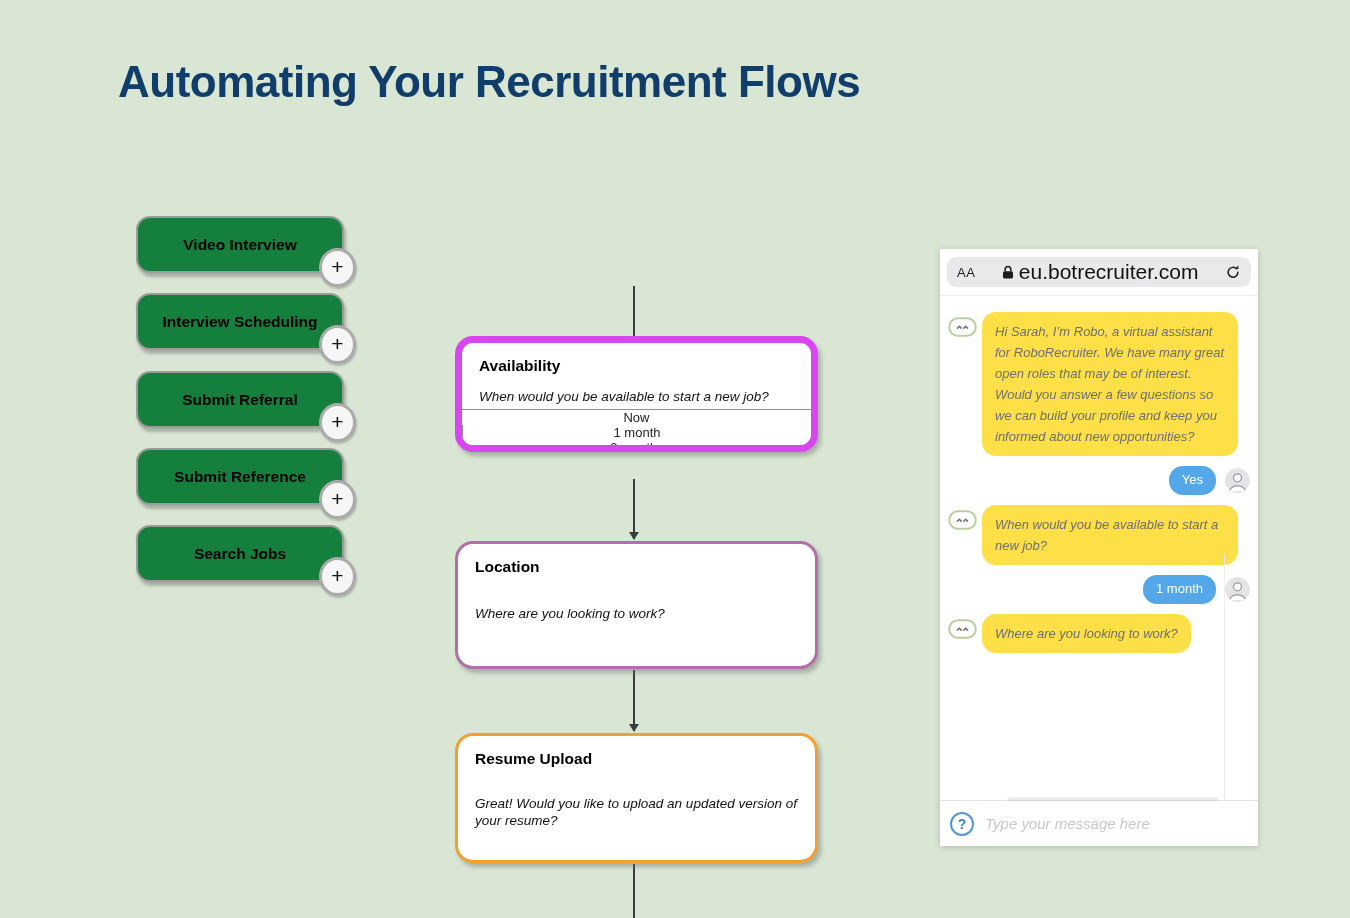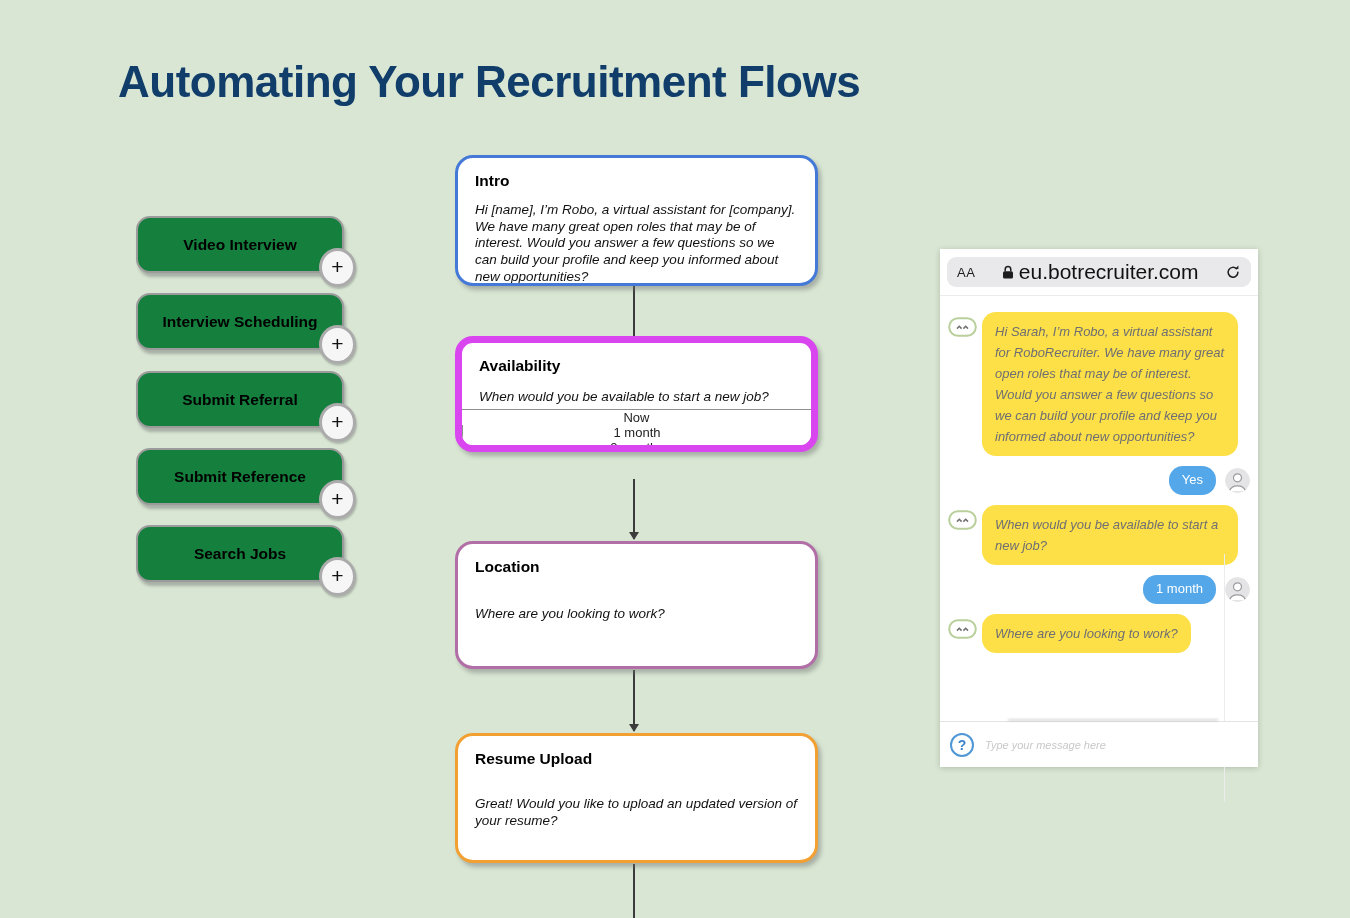--- a/index.html
+++ b/index.html
@@ -47,21 +47,21 @@
   .option-cell{flex:1;display:flex;align-items:center;justify-content:center;font-size:13px;
     color:#222;border-left:1.5px solid #8f8f8f;}
   .option-cell:first-child{border-left:none;}
   .option-cell:last-child{flex:1.12;}
   #card-location{top:541px;height:128px;border:3px solid #b26ea6;}
   #card-location .card-body{margin-top:30px;}
   #card-resume{top:733px;height:130px;border:3px solid #f2a032;}
   #card-resume .card-body{margin-top:28px;}
 
   
-  #phone{position:absolute;left:940px;top:249px;width:318px;height:518px;background:#fff;
+  #phone{position:absolute;left:940px;top:249px;width:318px;height:597px;background:#fff;
     box-shadow:0 1px 6px rgba(0,0,0,0.18);}
   .browser-bar{position:absolute;top:8px;left:7px;right:7px;height:30px;background:#e9e8ea;
     border-radius:9px;display:flex;align-items:center;padding:0 10px;box-sizing:border-box;}
   .reader-label{font-size:13px;color:#1d1d1f;letter-spacing:0.5px;}
   .url-center{flex:1;display:flex;align-items:center;justify-content:center;gap:5px;
     font-size:21px;color:#111;}
   .reload-btn{display:flex;align-items:center;}
   .chat-area{position:absolute;top:46px;left:0;right:0;bottom:46px;border-top:1px solid #ececec;
     padding:16px 8px 0 8px;box-sizing:border-box;overflow:hidden;font-size:13px;}
   .widget-edge{position:absolute;right:33px;top:305px;height:248px;width:1px;background:#ececec;}
@@ -73,21 +73,21 @@
   .bot .bubble{background:#fde047;color:#6e6e73;padding:9px 13px;line-height:1.62;max-width:230px;font-style:italic;}
   .user .bubble{background:#54a7e9;color:#fff;padding:6px 13px;line-height:1.3;}
   .user-avatar{width:25px;height:25px;border-radius:50%;overflow:hidden;margin-left:9px;flex:none;}
   .input-bar{position:absolute;left:0;right:0;bottom:0;height:46px;background:#fff;
     border-top:1px solid #e3e3e3;display:flex;align-items:center;gap:9px;
     padding:0 10px;box-sizing:border-box;}
   .input-shadow{position:absolute;top:-3px;left:68px;right:40px;height:2px;
     background:rgba(0,0,0,0.15);filter:blur(1px);}
   .help-icon{width:20px;height:20px;border-radius:50%;border:2px solid #4f97d6;color:#3a85c8;
     font-size:14px;font-weight:700;display:flex;align-items:center;justify-content:center;flex:none;}
-  .msg-input{flex:1;border:none;outline:none;font-size:11px;color:#333;background:transparent;
+  .msg-input{flex:1;border:none;outline:none;font-size:15px;color:#333;background:transparent;
     font-family:"Liberation Sans", sans-serif;}
   .msg-input::placeholder{font-style:italic;color:#c8c8ca;}
 </style>
 </head>
 <body>
 
 <div id="stage">
 
   <h1 class="page-title">Automating Your Recruitment Flows</h1>
 
@@ -116,24 +116,20 @@
       <span class="arrow"></span>
     </div>
   <div class="conn" id="conn1">
       <span class="arrow"></span>
     </div>
   <div class="conn" id="conn2">
       <span class="arrow"></span>
     </div>
   <div class="conn" id="conn3"></div>
 
-  <div class="card" id="card-intro">
-    <h3 class="card-title">Intro</h3>
-    <div class="card-body">Hi [name], I’m Robo, a virtual assistant for [company]. We have many great open roles that may be of interest. Would you answer a few questions so we can build your profile and keep you informed about new opportunities?</div>
-  </div>
 
   <div class="card" id="card-availability">
     <h3 class="card-title">Availability</h3>
     <div class="card-body">When would you be available to start a new job?</div>
     <div class="options-row">
       <div class="option-cell">Now</div>
       <div class="option-cell">1 month</div>
       <div class="option-cell">2 months</div>
       <div class="option-cell">3 months</div>
       <div class="option-cell">4+ months</div>

